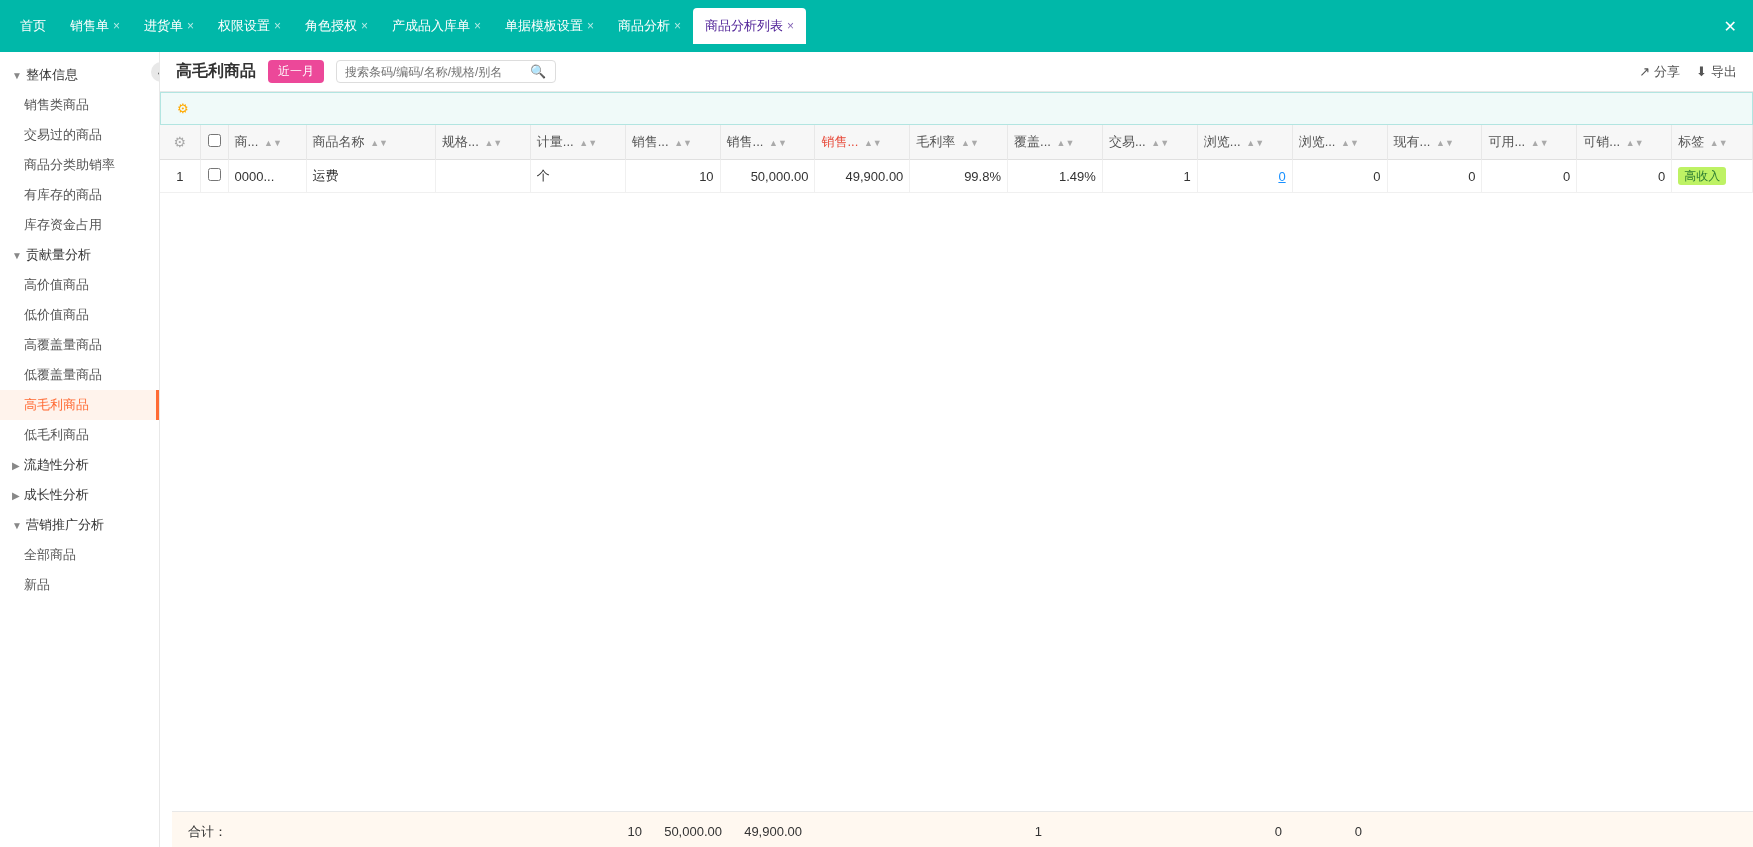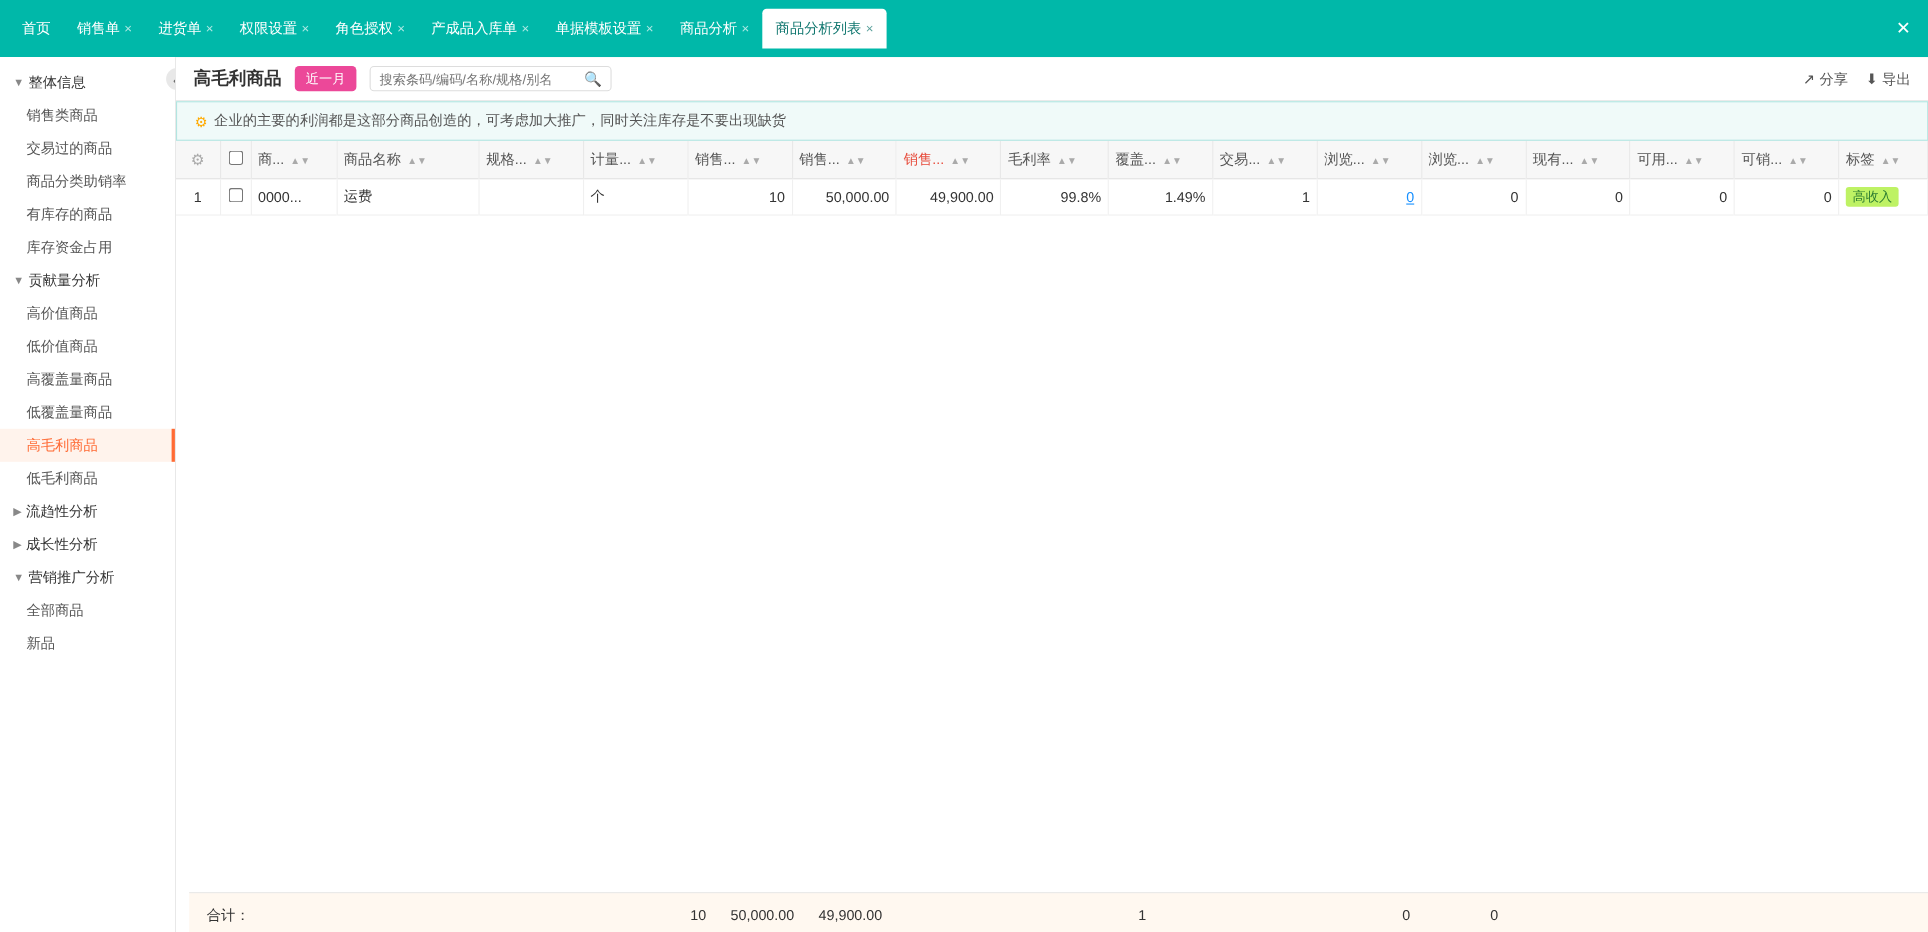--- a/index.html
+++ b/index.html
@@ -17,21 +17,21 @@
     .top-nav .nav-item {
       padding: 0 12px;
       height: 36px;
       display: flex;
       align-items: center;
       cursor: pointer;
       white-space: nowrap;
       font-size: 13px;
       color: white;
     }
-    .top-nav .nav-item.active { background: #fff; color: #0f766e; border-radius: 4px 4px 0 0; }
+    .top-nav .nav-item.active { background: #fff; color: #4c1d95; border-radius: 4px 4px 0 0; }
     .nav-close {
       margin-left: 4px;
       font-size: 12px;
       cursor: pointer;
       opacity: 0.7;
     }
     .top-nav-right {
       margin-left: auto;
       color: white;
       font-size: 16px;
@@ -406,21 +406,20 @@
         </div>
         <div class="action-btn">
           <span>⬇</span>
           <span>导出</span>
         </div>
       </div>
     </div>
 
     <div class="notice-bar">
       <span class="notice-icon">⚙</span>
-      <span>企业的主要的利润都是这部分商品创造的，可考虑加大推广，同时关注库存是不要出现缺货</span>
     </div>
 
     <div class="table-container">
       <table>
         <thead>
           <tr>
             <th style="width:40px;text-align:center;">
               <span class="settings-icon">⚙</span>
             </th>
             <th class="checkbox-cell">

